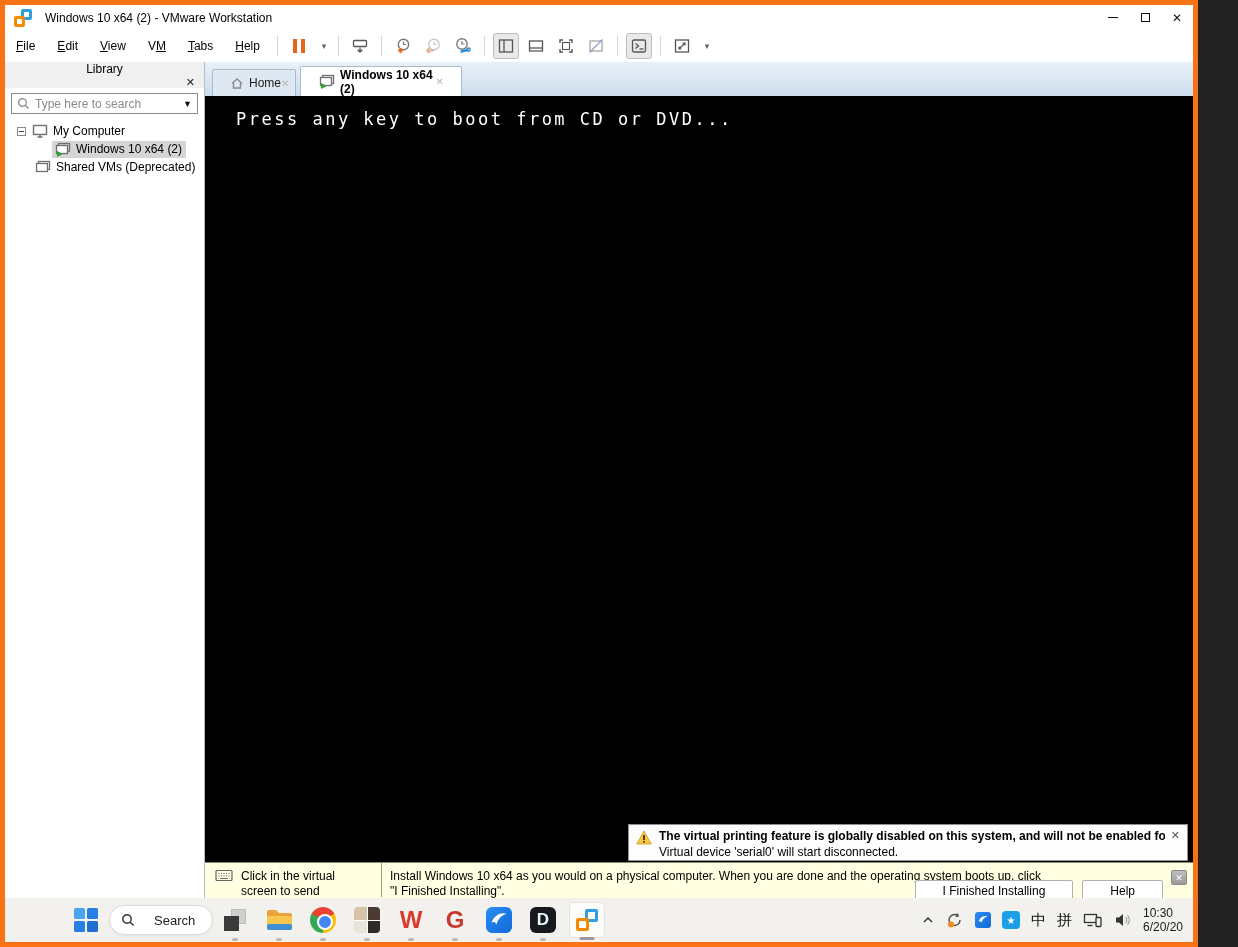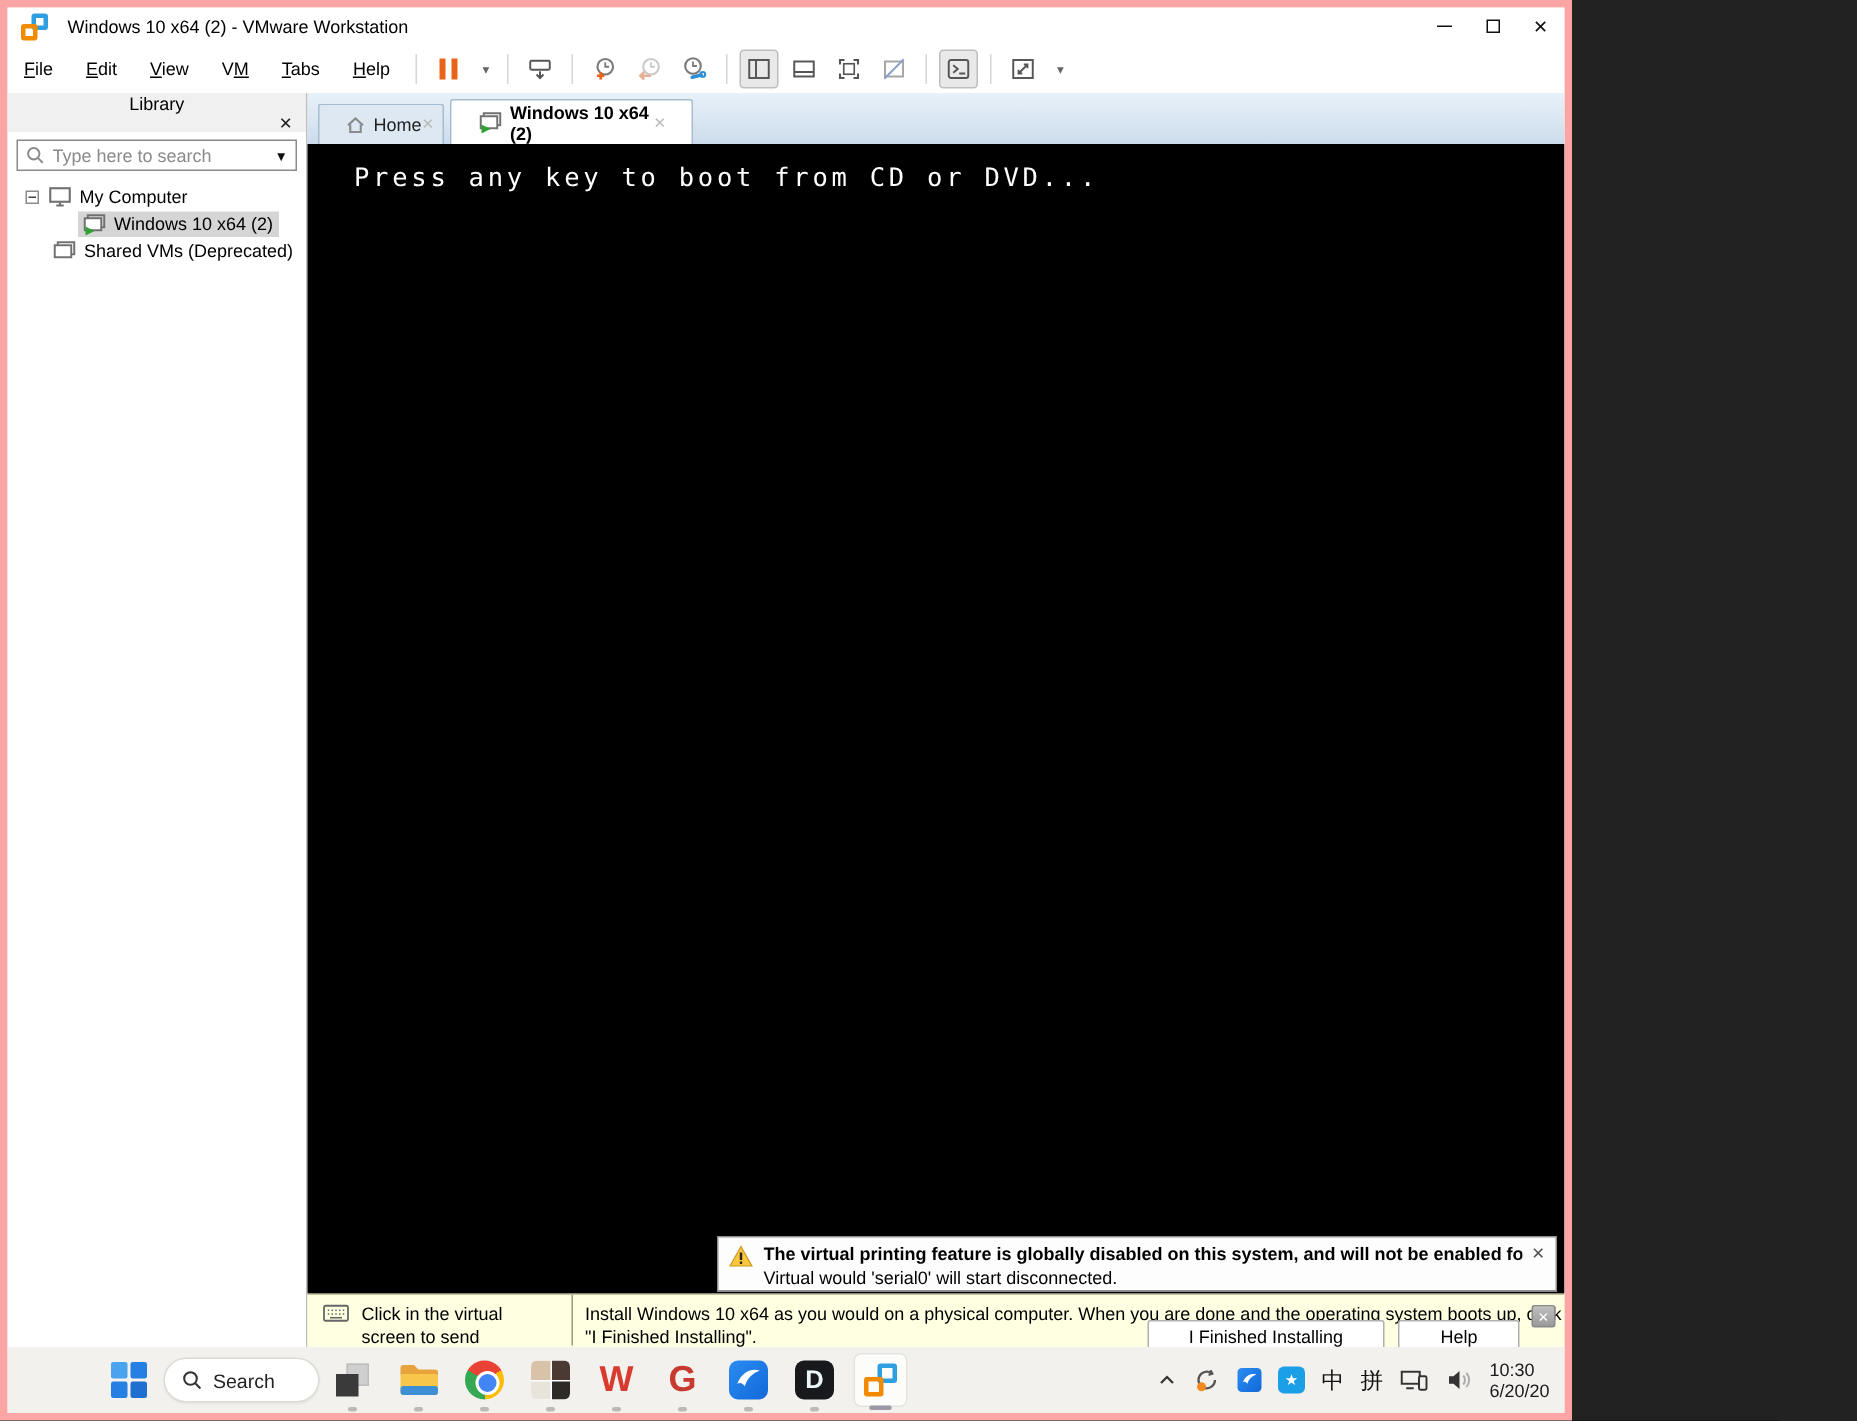--- a/index.html
+++ b/index.html
@@ -1,19 +1,19 @@
 <!DOCTYPE html>
 <html><head>
 <meta charset="utf-8">
 <style>
   * { margin:0; padding:0; box-sizing:border-box; }
   html,body { background:#222; }
   .root{
-    position:relative; width:1048px; height:947px;
-    border:5px solid #fca5a5; background:#fff; overflow:hidden;
+    position:relative; width:1198px; height:947px;
+    border:5px solid #f97316; background:#fff; overflow:hidden;
     font-family:"Liberation Sans",sans-serif; font-size:12px; color:#000;
   }
   
   .titlebar{position:absolute;top:0;left:0;right:0;height:25px;display:flex;align-items:center;background:#fff;}
   .vmw-logo{width:18px;height:18px;margin-left:9px;position:relative;flex:0 0 auto;}
   .vmw-logo .sq{position:absolute;width:11px;height:11px;border-radius:2px;}
   .vmw-logo .sq.blue{border:3px solid #2e9fe0;right:0;top:0;}
   .vmw-logo .sq.orange{border:3px solid #f38b00;left:0;bottom:0;}
   .title-text{margin-left:13px;font-size:12px;}
   .win-controls{margin-left:auto;display:flex;height:100%;}
@@ -69,21 +69,21 @@
   .keystroke-text{width:132px;margin-left:7px;line-height:15px;height:30px;overflow:hidden;}
   .hint-div{width:1px;background:#9a9a7a;height:34px;margin:-6px 8px 0 8px;flex:0 0 auto;}
   .install-text{width:652px;line-height:15px;height:30px;overflow:hidden;}
   .hint-buttons{position:absolute;right:30px;top:17px;display:flex;gap:9px;}
   .hint-btn{height:21px;background:#fff;border:1px solid #b0b0b0;border-radius:2px;display:flex;align-items:center;justify-content:center;padding:0 27px;white-space:nowrap;}
   .hint-close{position:absolute;right:6px;top:7px;width:16px;height:15px;background:linear-gradient(#bfbfbf,#9a9a9a);border:1px solid #8a8a8a;border-radius:2px;color:#fff;display:flex;align-items:center;justify-content:center;font-size:9px;}
   
   .taskbar{position:absolute;left:0;right:0;bottom:0;height:44px;background:#f2f1ee;display:flex;align-items:center;}
   .start-btn{margin-left:64px;width:34px;height:34px;display:flex;align-items:center;justify-content:center;border-radius:4px;flex:0 0 auto;}
   .search-pill{margin-left:6px;width:104px;height:30px;border-radius:15px;background:#fff;border:1px solid #dcdbd8;display:flex;align-items:center;padding:0 11px;box-shadow:0 1px 2px rgba(0,0,0,.06);flex:0 0 auto;}
-  .search-pill span{margin-left:7px;font-size:13px;color:#222;}
+  .search-pill span{margin-left:19px;font-size:13px;color:#222;}
   .task-icon{width:36px;height:36px;margin:0 4px;border-radius:5px;display:flex;align-items:center;justify-content:center;position:relative;flex:0 0 auto;}
   .task-icon .dash{position:absolute;bottom:-3px;left:50%;transform:translateX(-50%);width:6px;height:3px;border-radius:2px;background:#bcbab6;}
   .task-icon.active-app{background:#fcfcfb;border:1px solid #e4e3df;}
   .task-icon.active-app .dash{width:15px;background:#9a99a5;}
   .letter-icon{font-weight:bold;font-size:24px;line-height:1;}
   .chrome-ball{width:26px;height:26px;border-radius:50%;background:conic-gradient(from -60deg,#ea4335 0deg 120deg,#fbbc05 120deg 240deg,#34a853 240deg 360deg);position:relative;}
   .chrome-ball::after{content:"";position:absolute;left:7px;top:7px;width:12px;height:12px;border-radius:50%;background:#4285f4;border:2.5px solid #fff;}
   .photo-grid{width:26px;height:26px;border-radius:4px;overflow:hidden;display:grid;grid-template-columns:1fr 1fr;grid-template-rows:1fr 1fr;gap:1px;background:#fff;}
   .photo-grid i{display:block;}
   .feishu{width:26px;height:26px;border-radius:6px;background:linear-gradient(135deg,#2b8df2,#1268d8);display:flex;align-items:center;justify-content:center;}
@@ -306,21 +306,21 @@
       <div class="notif">
         <span class="warn">
           <svg width="16" height="15" viewBox="0 0 16 15">
               <polygon points="8,1 15.3,14 0.7,14" fill="#fcc63d" stroke="#c79a23" stroke-width="0.8"></polygon>
               <rect x="7.2" y="5" width="1.6" height="5" fill="#222"></rect>
               <rect x="7.2" y="11" width="1.6" height="1.6" fill="#222"></rect>
             </svg>
         </span>
         <span class="ntext">
           <div class="ntitle">The virtual printing feature is globally disabled on this system, and will not be enabled for t...</div>
-          <div>Virtual would 'serial0' will start disconnected.</div>
+          <div>Virtual device 'serial0' will start disconnected.</div>
         </span>
         <span class="nclose">✕</span>
       </div>
     </div>
 
     <div class="hintbar">
       <span class="hint-kicon">
         <svg width="19" height="15" viewBox="0 0 19 15">
             <rect x="1" y="1.5" width="16" height="10" rx="1" fill="none" stroke="#666" stroke-width="1.2"></rect>
             <path d="M3.5 4.5h1 M6 4.5h1 M8.5 4.5h1 M11 4.5h1 M13.5 4.5h1 M3.5 7h1 M6 7h1 M8.5 7h1 M11 7h1 M13.5 7h1 M5 9.5h8" stroke="#666" stroke-width="1.1"></path>

